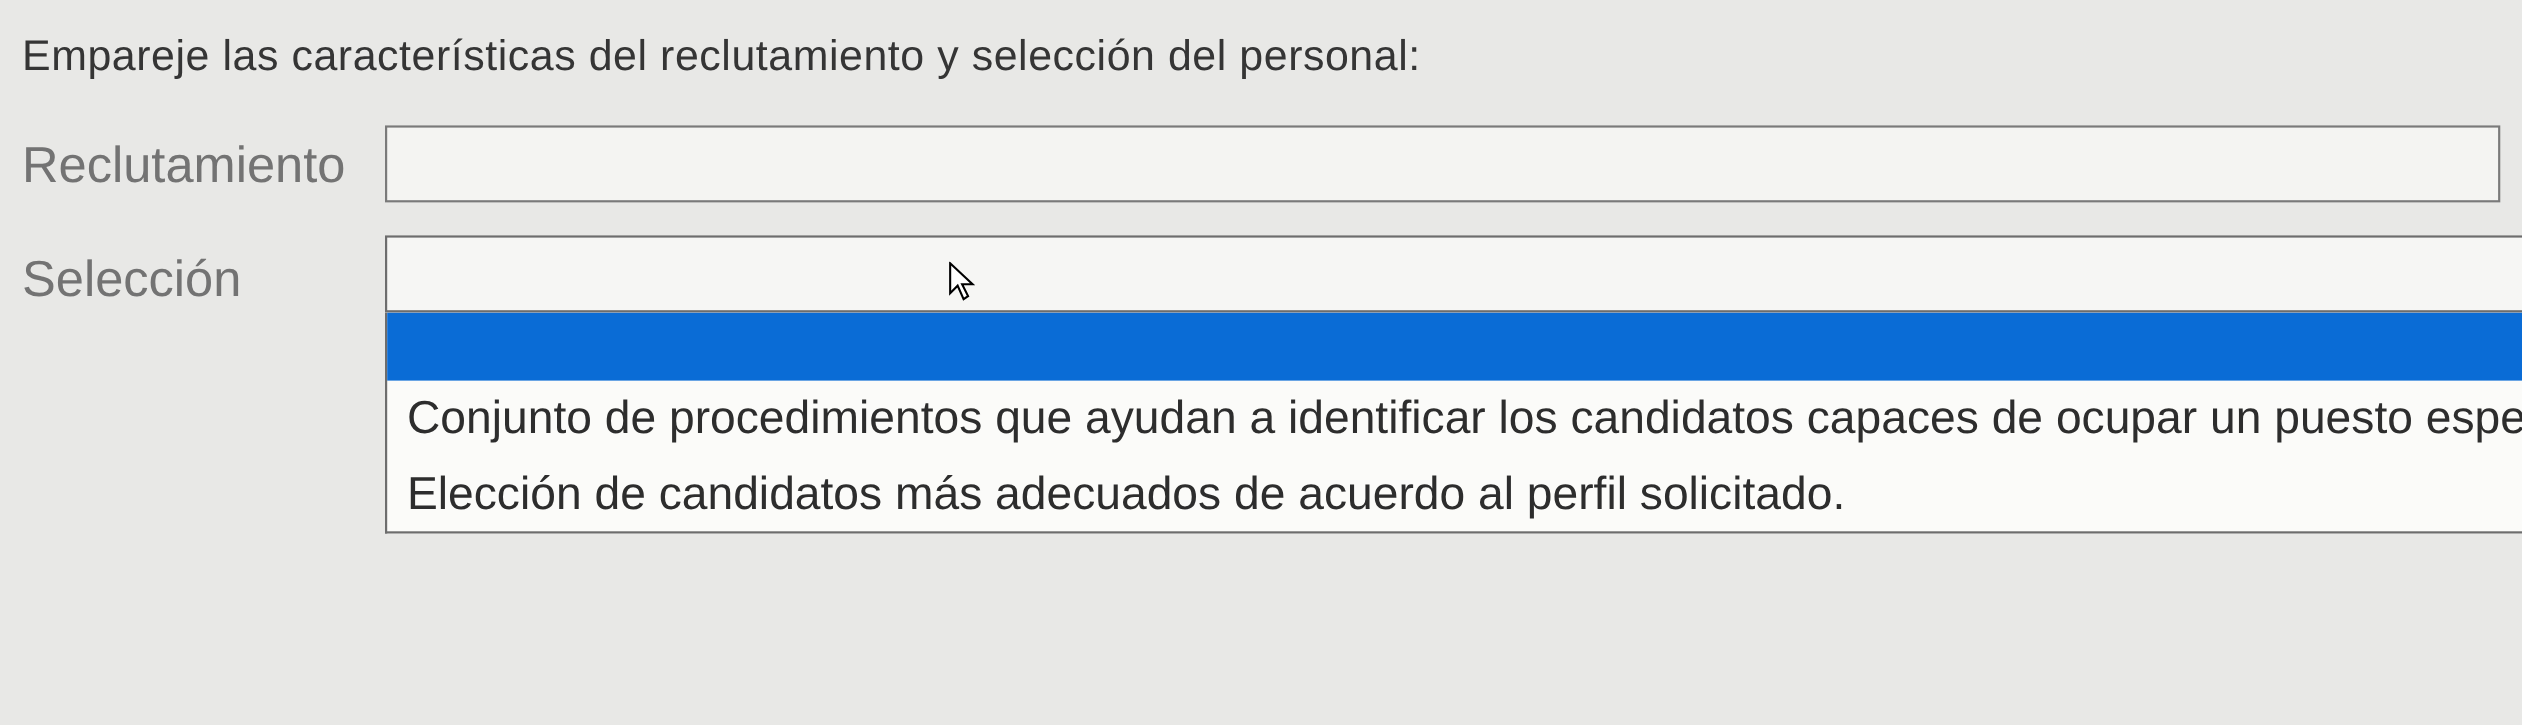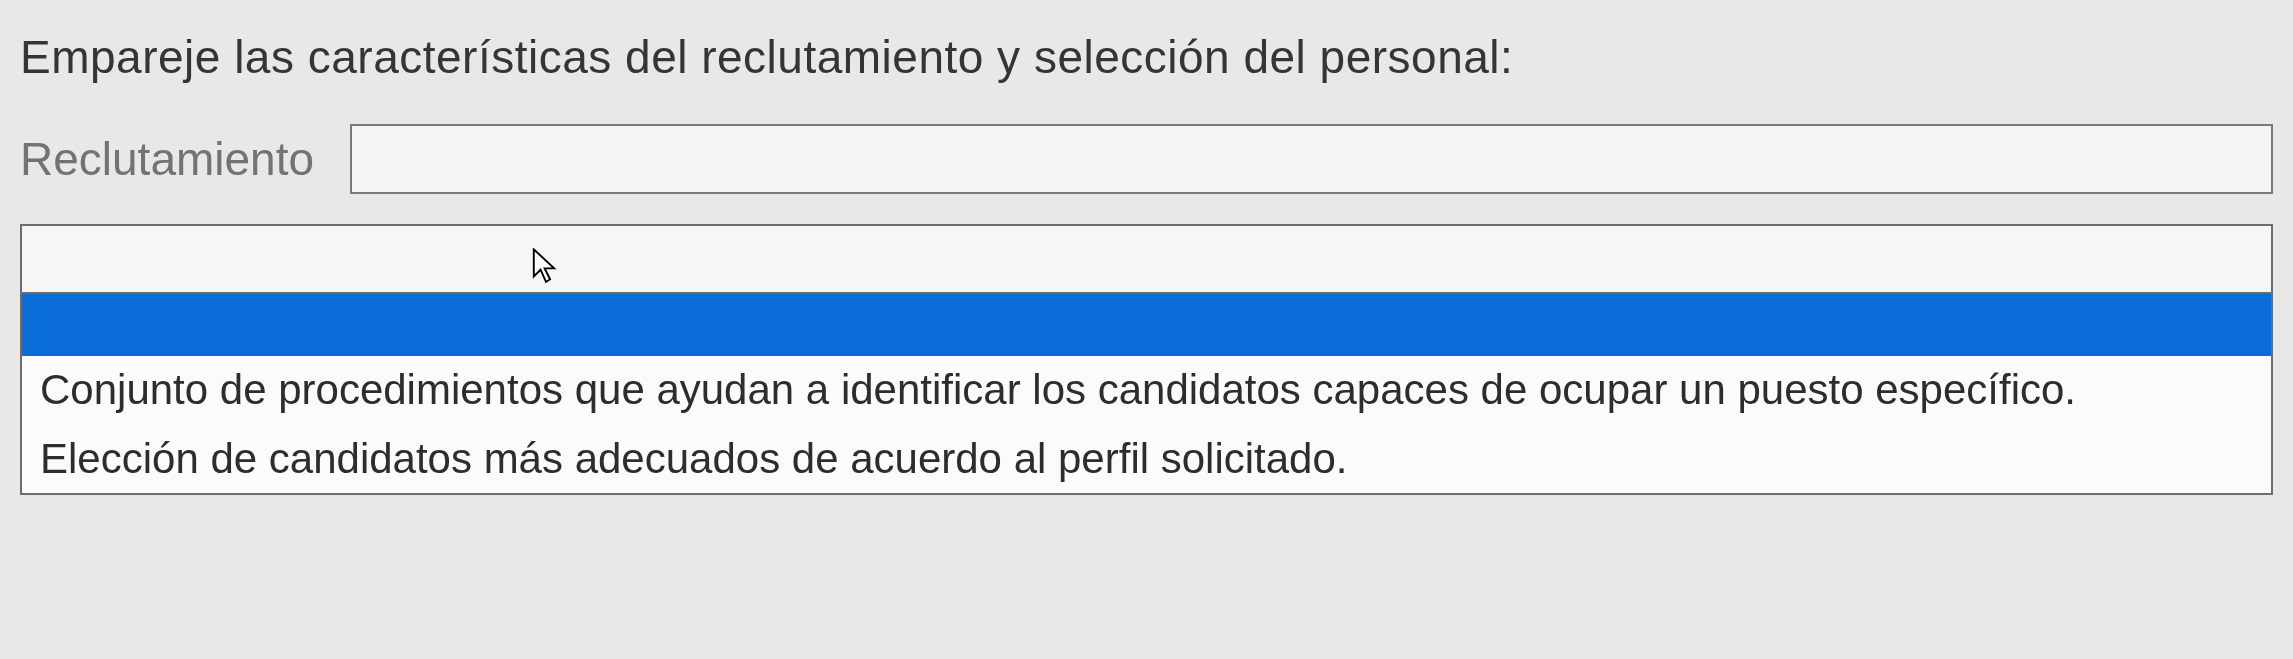--- a/index.html
+++ b/index.html
@@ -8,21 +8,21 @@
     height: 659px;
     font-family: "Segoe UI", Tahoma, sans-serif;
     background: #e8e8e6;
     color: #3a3a3a;
     overflow: hidden;
   }
   .page {
     padding: 30px 20px 0 20px;
   }
   .prompt {
-    font-size: 46px;
+    font-size: 39px;
     font-weight: 400;
     color: #353535;
     margin-bottom: 40px;
     letter-spacing: 0.5px;
   }
   .row {
     display: flex;
     align-items: center;
     margin-bottom: 30px;
   }
@@ -106,20 +106,21 @@
   <div class="prompt">Empareje las características del reclutamiento y selección del personal:</div>
 
   <div class="row">
     <div class="label">Reclutamiento</div>
     <div class="select-box">
       <span></span>
     </div>
   </div>
 
   <div class="row2-wrap">
+    <div class="label">Selección</div>
 
     <div class="select-expanded">
 
       <div class="select-current">
         <span></span>
 
         <span class="cursor">
           <svg viewBox="0 0 20 28">
             <path d="M1 1 L1 21 L6 16 L10 25 L13 23 L9 15 L16 15 Z" fill="#ffffff" stroke="#000000" stroke-width="1.4"></path>
           </svg>

